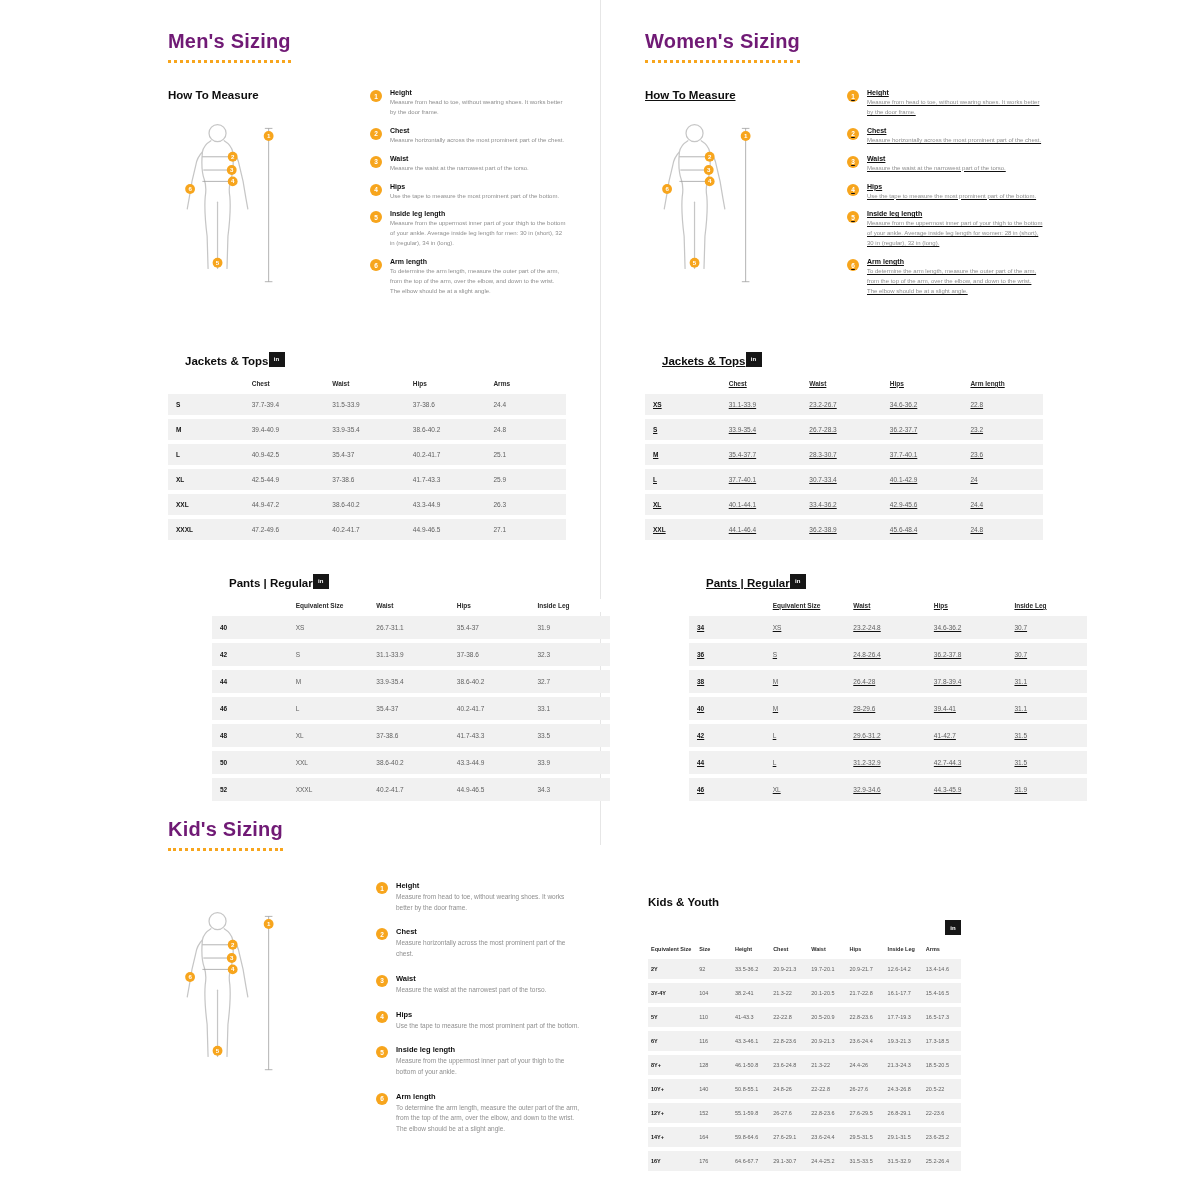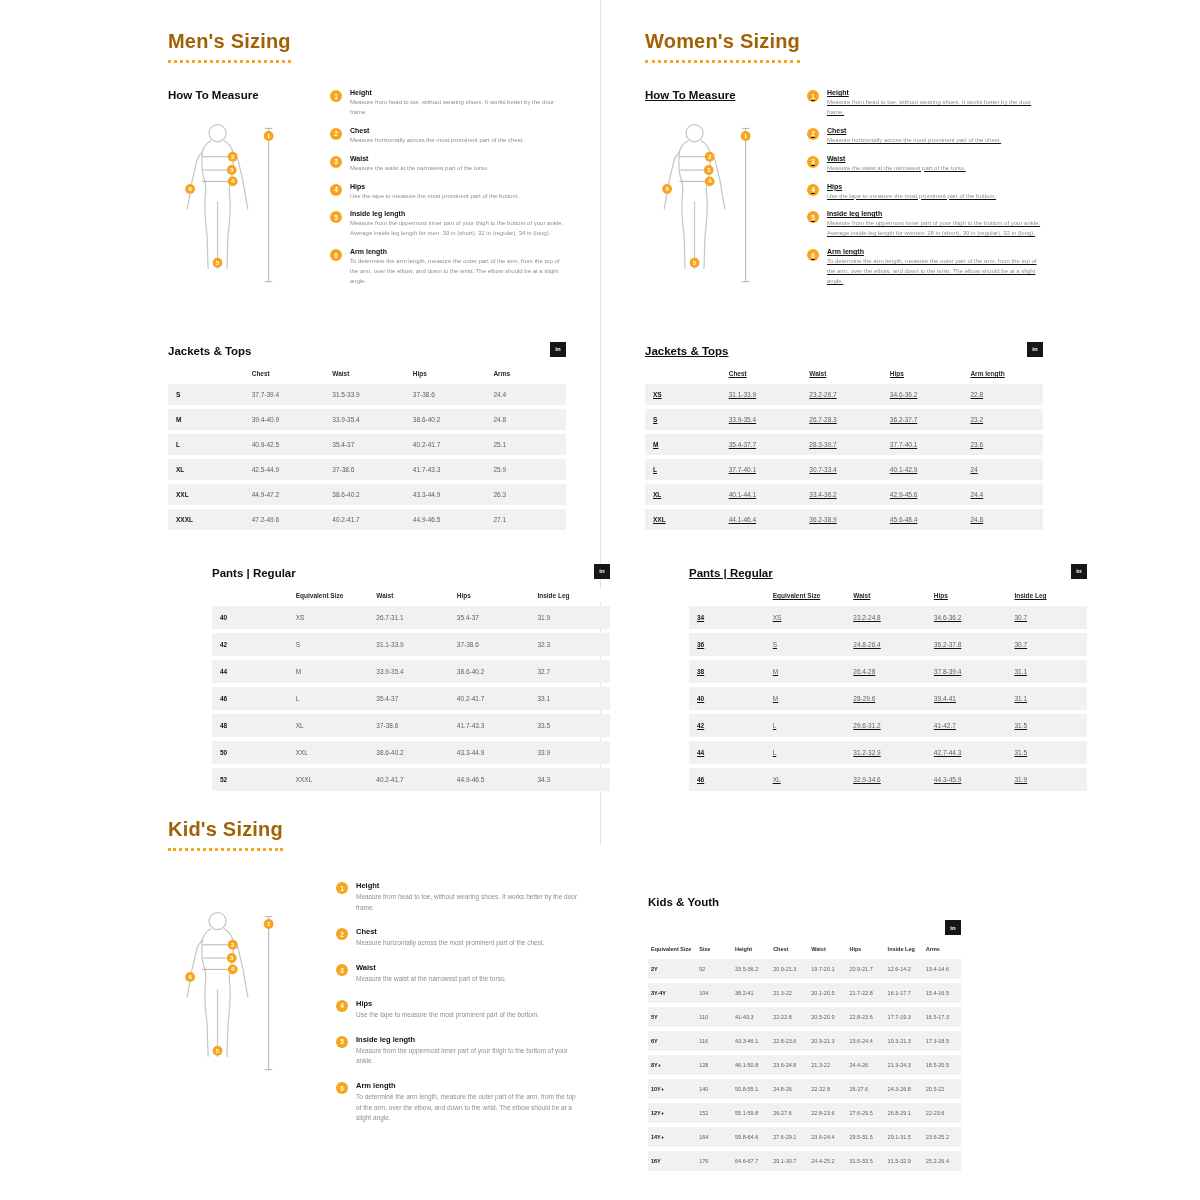--- a/index.html
+++ b/index.html
@@ -2,41 +2,41 @@
 <html><head>
 <meta charset="utf-8">
 <style>
   html,body{margin:0;padding:0;}
   body{
     width:1200px;height:1200px;background:#ffffff;position:relative;
     font-family:"Liberation Sans", sans-serif;color:#111;overflow:hidden;
   }
   .divider{position:absolute;left:600px;top:0;height:845px;width:0;border-left:1px solid #e6e6e6;}
   .col{position:absolute;width:398px;}
-  .big-title{font-size:20px;font-weight:bold;color:#a16207;display:inline-block;margin:0;
+  .big-title{font-size:20px;font-weight:bold;color:#701a75;display:inline-block;margin:0;
     border-bottom:3px dotted #F7A51D;padding-bottom:7px;letter-spacing:.2px;}
   .htm-title{font-size:11.5px;font-weight:bold;color:#0d0d0d;margin:0 0 16px 0;}
-  .measure-row{display:flex;margin-top:26px;align-items:flex-start;}
+  .measure-row{display:flex;margin-top:26px;align-items:flex-start;gap:40px;}
   .measure-left{flex:none;}
   .figure{width:106px;height:178px;margin-left:6px;}
   .steps{margin-left:50px;width:236px;}
   .steps-kids{margin-left:56px;width:244px;margin-top:4px;}
   .step{display:flex;margin-bottom:9px;}
   .steps-kids .step{margin-bottom:14px;}
   .step-num{flex:none;width:12px;height:12px;border-radius:50%;background:#F7A51D;color:#fff;
     font-size:6.5px;font-weight:bold;display:flex;align-items:center;justify-content:center;margin-right:8px;margin-top:1px;}
   .step-body{display:block;}
   .step-title{display:block;font-size:7px;font-weight:bold;color:#101010;margin-bottom:2px;}
   .step-text{display:block;font-size:6px;color:#8e8e8e;line-height:1.65;}
   .steps-kids .step-title{font-size:7.5px;}
   .steps-kids .step-text{font-size:6.5px;}
   .table-block{width:100%;}
   .tb-jackets{margin-top:46px;}
   .tb-pants{margin-top:30px;padding-left:44px;}
-  .section-head{display:flex;justify-content:space-between;align-items:flex-end;margin-bottom:6px;}
+  .section-head{display:flex;justify-content:flex-start;align-items:flex-end;margin-bottom:6px;margin-left:17px;}
   .section-title{font-size:11.5px;font-weight:bold;color:#0d0d0d;margin:0;}
   .unit-btn{flex:none;width:16px;height:15px;background:#161616;color:#fff;border:none;
     font-family:"Liberation Sans", sans-serif;font-size:6px;font-weight:bold;
     display:flex;align-items:center;justify-content:center;cursor:pointer;padding:0;}
   table{width:100%;border-collapse:separate;border-spacing:0 4px;table-layout:fixed;}
   th{font-size:6.5px;font-weight:bold;color:#2a2a2a;text-align:left;padding:3px 8px;background:#fff;}
   td{font-size:6.5px;color:#606060;background:#f1f1f1;padding:7px 8px;white-space:nowrap;overflow:hidden;}
   td:first-child{font-weight:bold;color:#141414;}
   .t-main th:nth-child(1),.t-main td:nth-child(1){width:15%;}
   .t-pants td{padding:8px 8px;}

